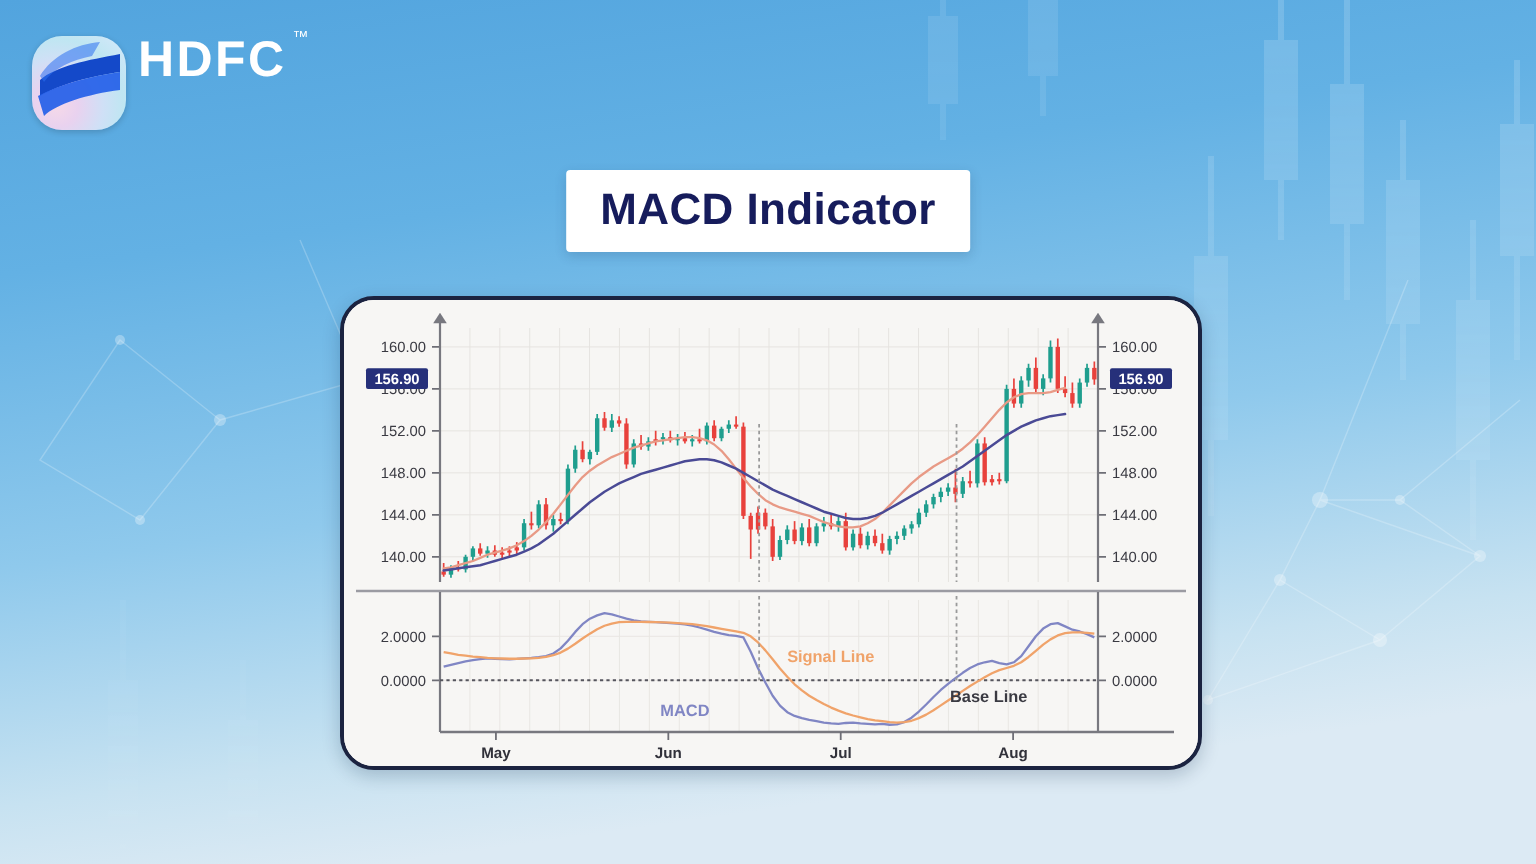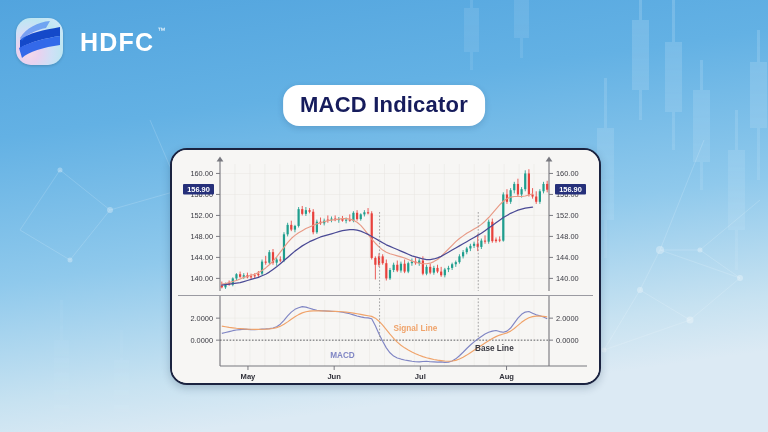--- a/index.html
+++ b/index.html
@@ -5,34 +5,34 @@
   * { margin:0; padding:0; box-sizing:border-box; }
   html, body { width:768px; height:432px; overflow:hidden; }
   body {
     font-family: "Liberation Sans", sans-serif;
     background: linear-gradient(170deg,#5aa9e0 0%,#63b1e4 28%,#8fc9ec 62%,#c5e1f1 88%,#dbeaf4 100%);
     position:relative;
   }
   #bg-deco { position:absolute; inset:0; }
 
   
-  #logo { position:absolute; left:16px; top:18px; display:flex; align-items:center; gap:17px; }
+  #logo { position:absolute; left:16px; top:18px; display:flex; align-items:flex-start; gap:6px; }
   #logo-mark { width:47px; height:47px; border-radius:15px; position:relative; overflow:hidden;
     background: radial-gradient(circle at 26% 74%, #f6d9e8 0%, #e9d2ef 22%, #cfe0f6 48%, #bfe6f2 68%, #d8e8fb 100%);
     box-shadow:0 1px 3px rgba(0,0,0,.18);
   }
   #logo-mark svg { position:absolute; left:0; top:0; }
   #logo-text { color:#fff; font-weight:bold; font-size:25px; line-height:.96; letter-spacing:1.2px; position:relative; }
   #logo-text .l2 { display:block; }
   #logo-tm { position:absolute; right:-11px; top:-3px; font-size:8px; font-weight:normal; letter-spacing:0; }
 
   
   #title-pill {
     position:absolute; left:50%; top:85px; transform:translateX(-50%);
-    background:#fff; border-radius:16px; padding:7px 17px 8px;
+    background:#fff; border-radius:2px; padding:7px 17px 8px;
     box-shadow:0 2px 6px rgba(20,50,90,.18);
   }
   #title-text { font-size:22px; font-weight:bold; color:#161c5c; letter-spacing:.2px; white-space:nowrap; }
 
   
   #chart-card {
     position:absolute; left:170px; top:148px; width:431px; height:237px;
     background:#f7f6f4; border:2.4px solid #1b2340; border-radius:17px; overflow:hidden;
     box-shadow:0 3px 9px rgba(10,35,70,.22);
   }

